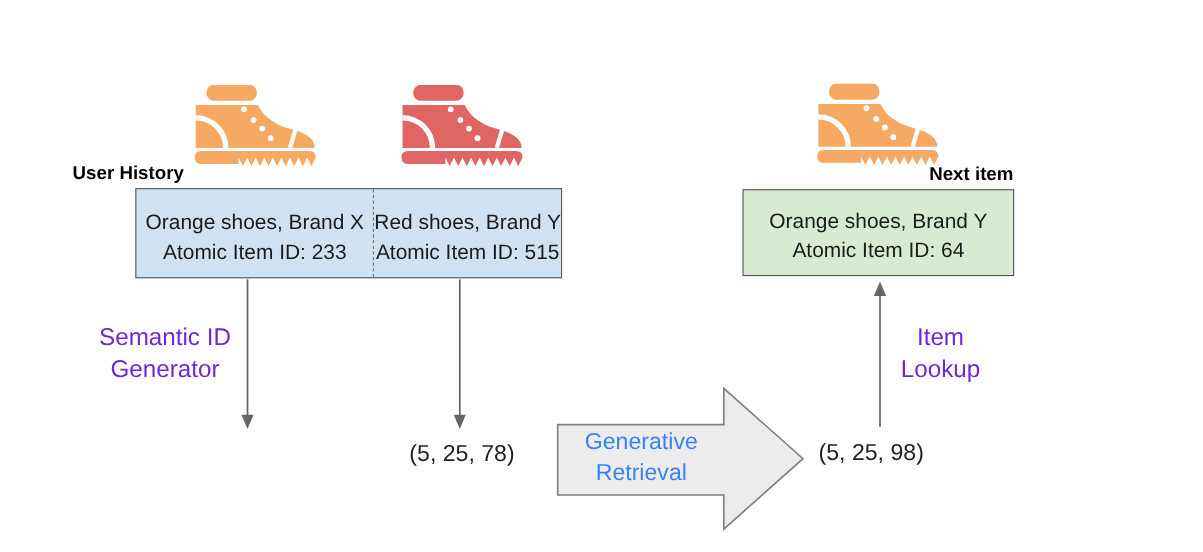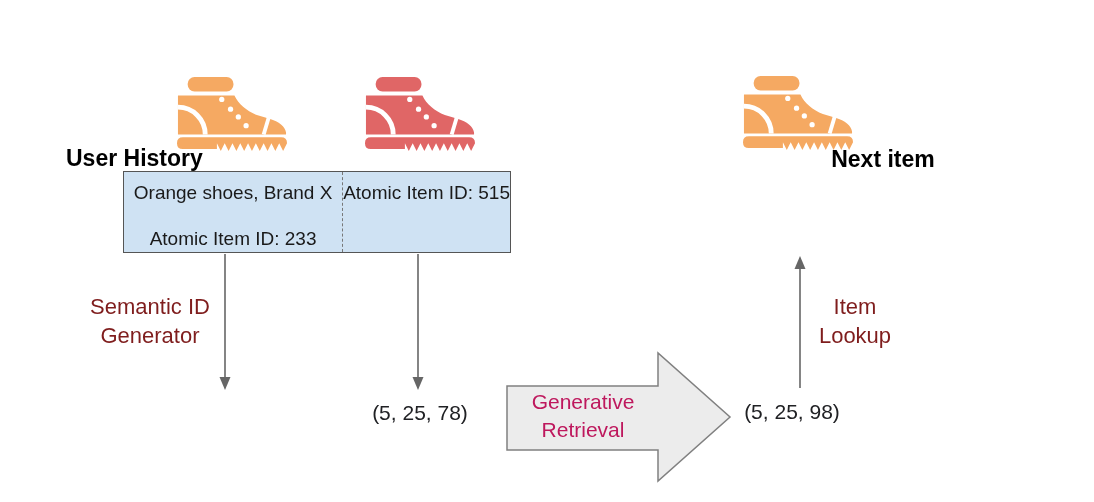--- a/index.html
+++ b/index.html
@@ -1,42 +1,42 @@
 <!DOCTYPE html>
 <html><head>
 <meta charset="utf-8">
 <style>
   html,body{margin:0;padding:0;background:#ffffff;font-family:"Liberation Sans",sans-serif;}
   .canvas{position:relative;width:1094px;height:502px;background:#ffffff;overflow:hidden;}
 
   .shoe{position:absolute;width:112px;height:74px;display:block;}
   .shoe svg{display:block;width:100%;height:100%;}
 
-  .label-bold{position:absolute;font-size:23px;font-weight:bold;color:#000;line-height:18px;white-space:nowrap;}
+  .label-bold{position:absolute;font-size:17px;font-weight:bold;color:#000;line-height:18px;white-space:nowrap;}
 
   .item-box{position:absolute;border:1.5px solid #555;box-sizing:border-box;display:flex;align-items:stretch;}
   .history-box{left:123px;top:171px;width:388px;height:82px;}
   .next-box{left:675px;top:172px;width:247px;height:79px;flex-direction:column;justify-content:center;}
-  .cell{display:flex;flex-direction:column;justify-content:space-between;text-align:center;padding-top:7px;box-sizing:border-box;}
+  .cell{display:flex;flex-direction:column;justify-content:center;text-align:center;padding-top:7px;box-sizing:border-box;}
   .cell-left{width:222px;}
   .cell-right{flex:1;border-left:1.5px dashed #777;}
   .box-line{font-size:19px;line-height:27px;color:#1a1a1a;white-space:nowrap;}
   .next-box .box-line{text-align:center;}
   .next-box{padding-top:7px;}
 
-  .flow-label{position:absolute;font-size:22px;line-height:29px;color:#7f1d1d;text-align:center;white-space:pre-line;}
+  .flow-label{position:absolute;font-size:22px;line-height:29px;color:#6d28d9;text-align:center;white-space:pre-line;}
   .tuple{position:absolute;font-size:21px;color:#202124;text-align:center;white-space:nowrap;}
 
   .varrow{position:absolute;overflow:visible;}
   .varrow line{stroke:#666;stroke-width:1.6;}
   .varrow polygon{fill:#666;}
 
   .block-arrow{position:absolute;left:505px;top:351px;width:228px;height:132px;overflow:visible;}
   .block-arrow polygon{fill:#ececec;stroke:#808080;stroke-width:1.5;}
-  .block-arrow-text{position:absolute;left:503px;top:388px;width:160px;font-size:21px;line-height:28px;color:#be185d;text-align:center;white-space:pre-line;}
+  .block-arrow-text{position:absolute;left:503px;top:388px;width:160px;font-size:21px;line-height:28px;color:#3b82f6;text-align:center;white-space:pre-line;}
 </style>
 </head>
 <body>
 
 <div class="canvas">
 
   <span class="shoe" style="left: 176px; top: 77px; color: rgb(245, 169, 98);">
   <svg viewBox="0 0 115 76" xmlns="http://www.w3.org/2000/svg">
     <rect x="12" y="0" width="47" height="15" rx="7" fill="currentColor"></rect>
     <path d="M2,19 H60 C64,28 73,35 83,39 L96,43 C106,46 112,51 113,57 L113,59 H2 Z" fill="currentColor"></path>
@@ -84,24 +84,29 @@
 
   <div class="label-bold" style="left:66px;top:149px;">User History</div>
   <div class="label-bold" style="left:828px;top:150px;width:110px;text-align:center;">Next item</div>
 
   <div class="item-box history-box" style="background-color: rgb(207, 226, 243);">
     <div class="cell cell-left">
       <div class="box-line">Orange shoes, Brand X</div>
       <div class="box-line">Atomic Item ID: 233</div>
     </div>
     <div class="cell cell-right">
+      <div class="box-line">Red shoes, Brand Y</div>
       <div class="box-line">Atomic Item ID: 515</div>
     </div>
   </div>
 
+  <div class="item-box next-box" style="background-color: rgb(217, 234, 211);">
+    <div class="box-line">Orange shoes, Brand Y</div>
+    <div class="box-line">Atomic Item ID: 64</div>
+  </div>
 
   <svg class="varrow" style="left:218px;top:254px;" width="14" height="136">
     <line x1="7" y1="0" x2="7" y2="124"></line>
     <polygon points="1.5,123 12.5,123 7,136"></polygon>
   </svg>
   <svg class="varrow" style="left:411px;top:254px;" width="14" height="136">
     <line x1="7" y1="0" x2="7" y2="124"></line>
     <polygon points="1.5,123 12.5,123 7,136"></polygon>
   </svg>
 

